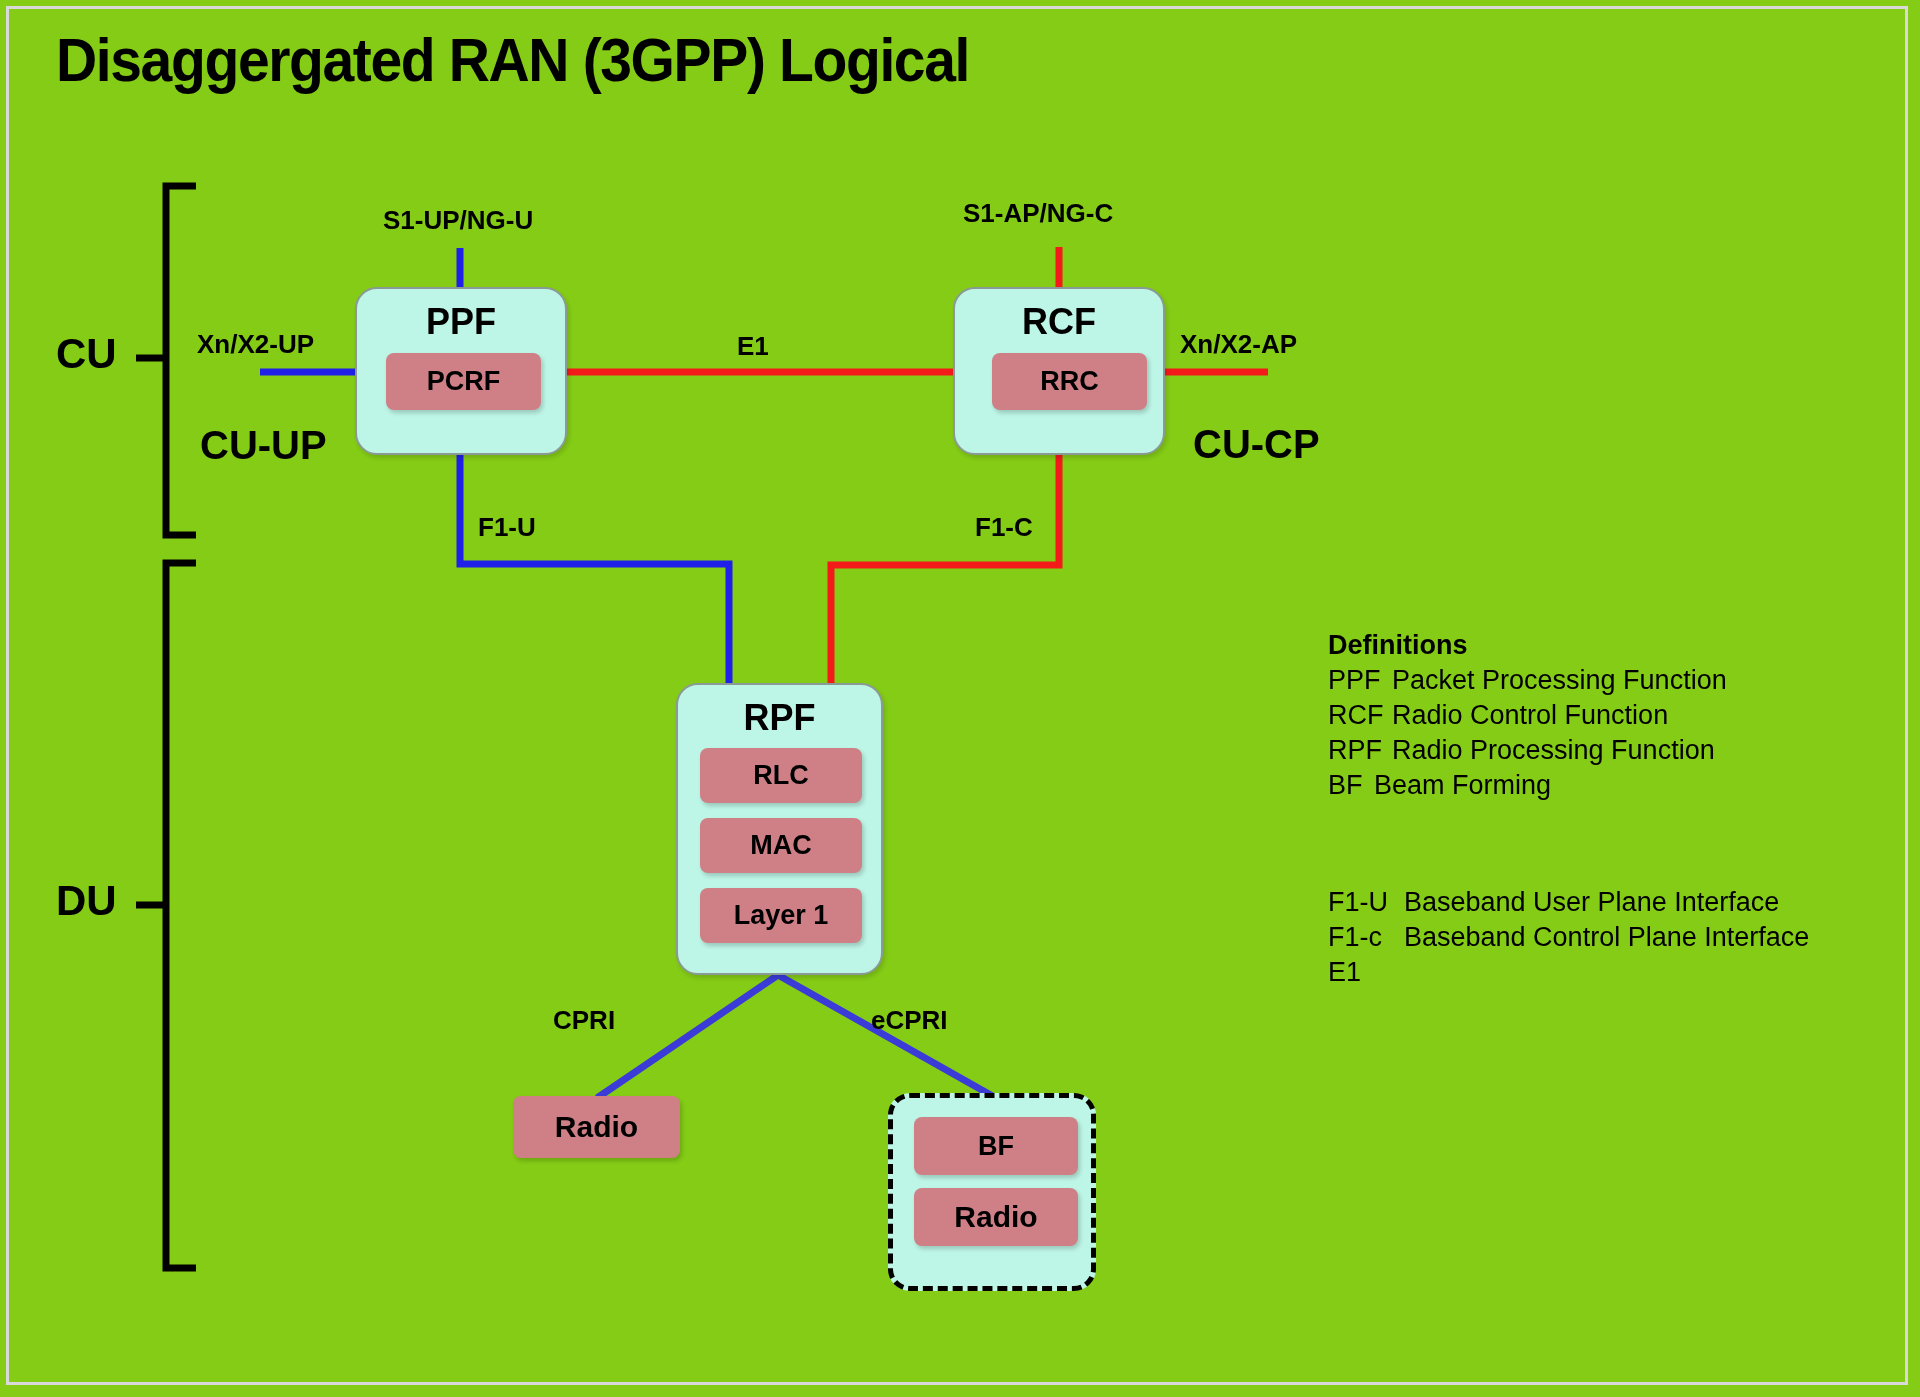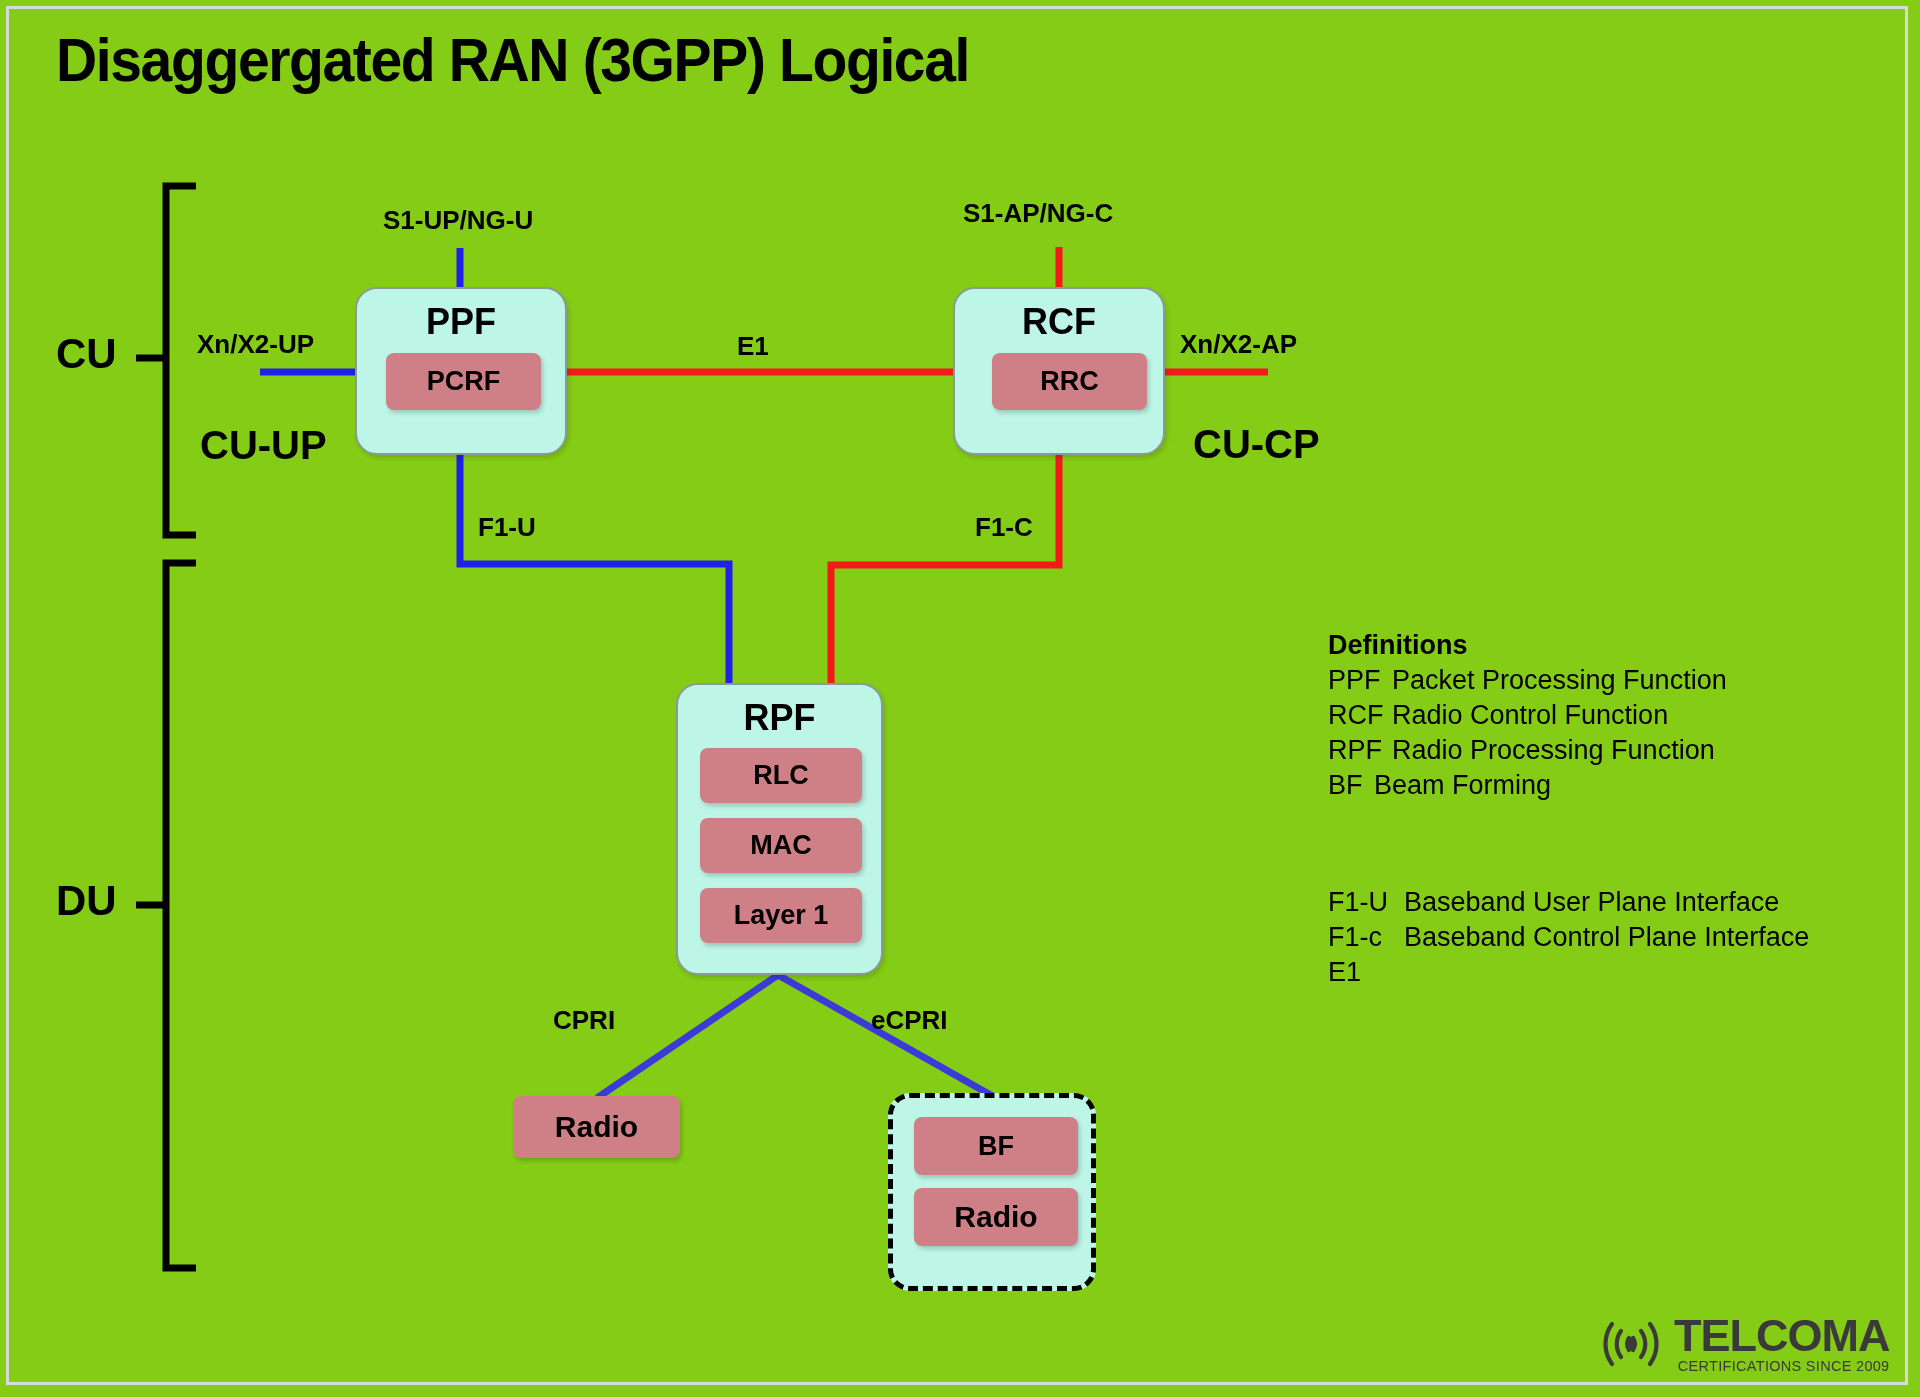--- a/index.html
+++ b/index.html
@@ -277,31 +277,14 @@
     </div>
     <div class="legend-row">
       <span class="legend-key" style="min-width:76px;">F1-c</span>
       <span class="legend-def">Baseband Control Plane Interface</span>
     </div>
     <div class="legend-row">
       <span class="legend-key" style="min-width:76px;">E1</span>
     </div>
   </div>
 
-  <div id="logo">
-    <svg width="78" height="60" viewBox="0 0 78 60">
-      <g fill="none" stroke="#3a3a3a" stroke-width="4.2" stroke-linecap="round">
-        <path d="M 58 10 A 34 34 0 0 1 58 50"></path>
-        <path d="M 49 17 A 22 22 0 0 1 49 43"></path>
-        <path d="M 41 24 A 11 11 0 0 1 41 36"></path>
-        <path d="M 20 10 A 34 34 0 0 0 20 50"></path>
-        <path d="M 29 17 A 22 22 0 0 0 29 43"></path>
-        <path d="M 37 24 A 11 11 0 0 0 37 36"></path>
-      </g>
-      <circle cx="39" cy="30" r="5" fill="#3a3a3a"></circle>
-    </svg>
-    <div id="logo-wordmark">
-      <div id="logo-name">TELCOMA</div>
-      <div id="logo-tag">CERTIFICATIONS SINCE 2009</div>
-    </div>
-  </div>
 
 </div>
 
 </body></html>

